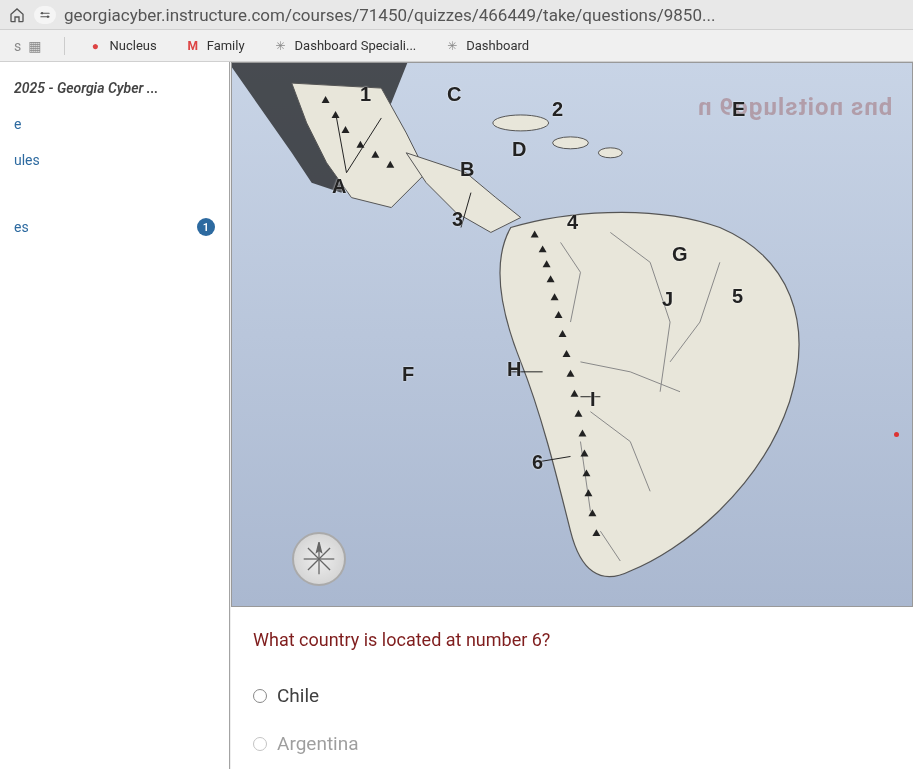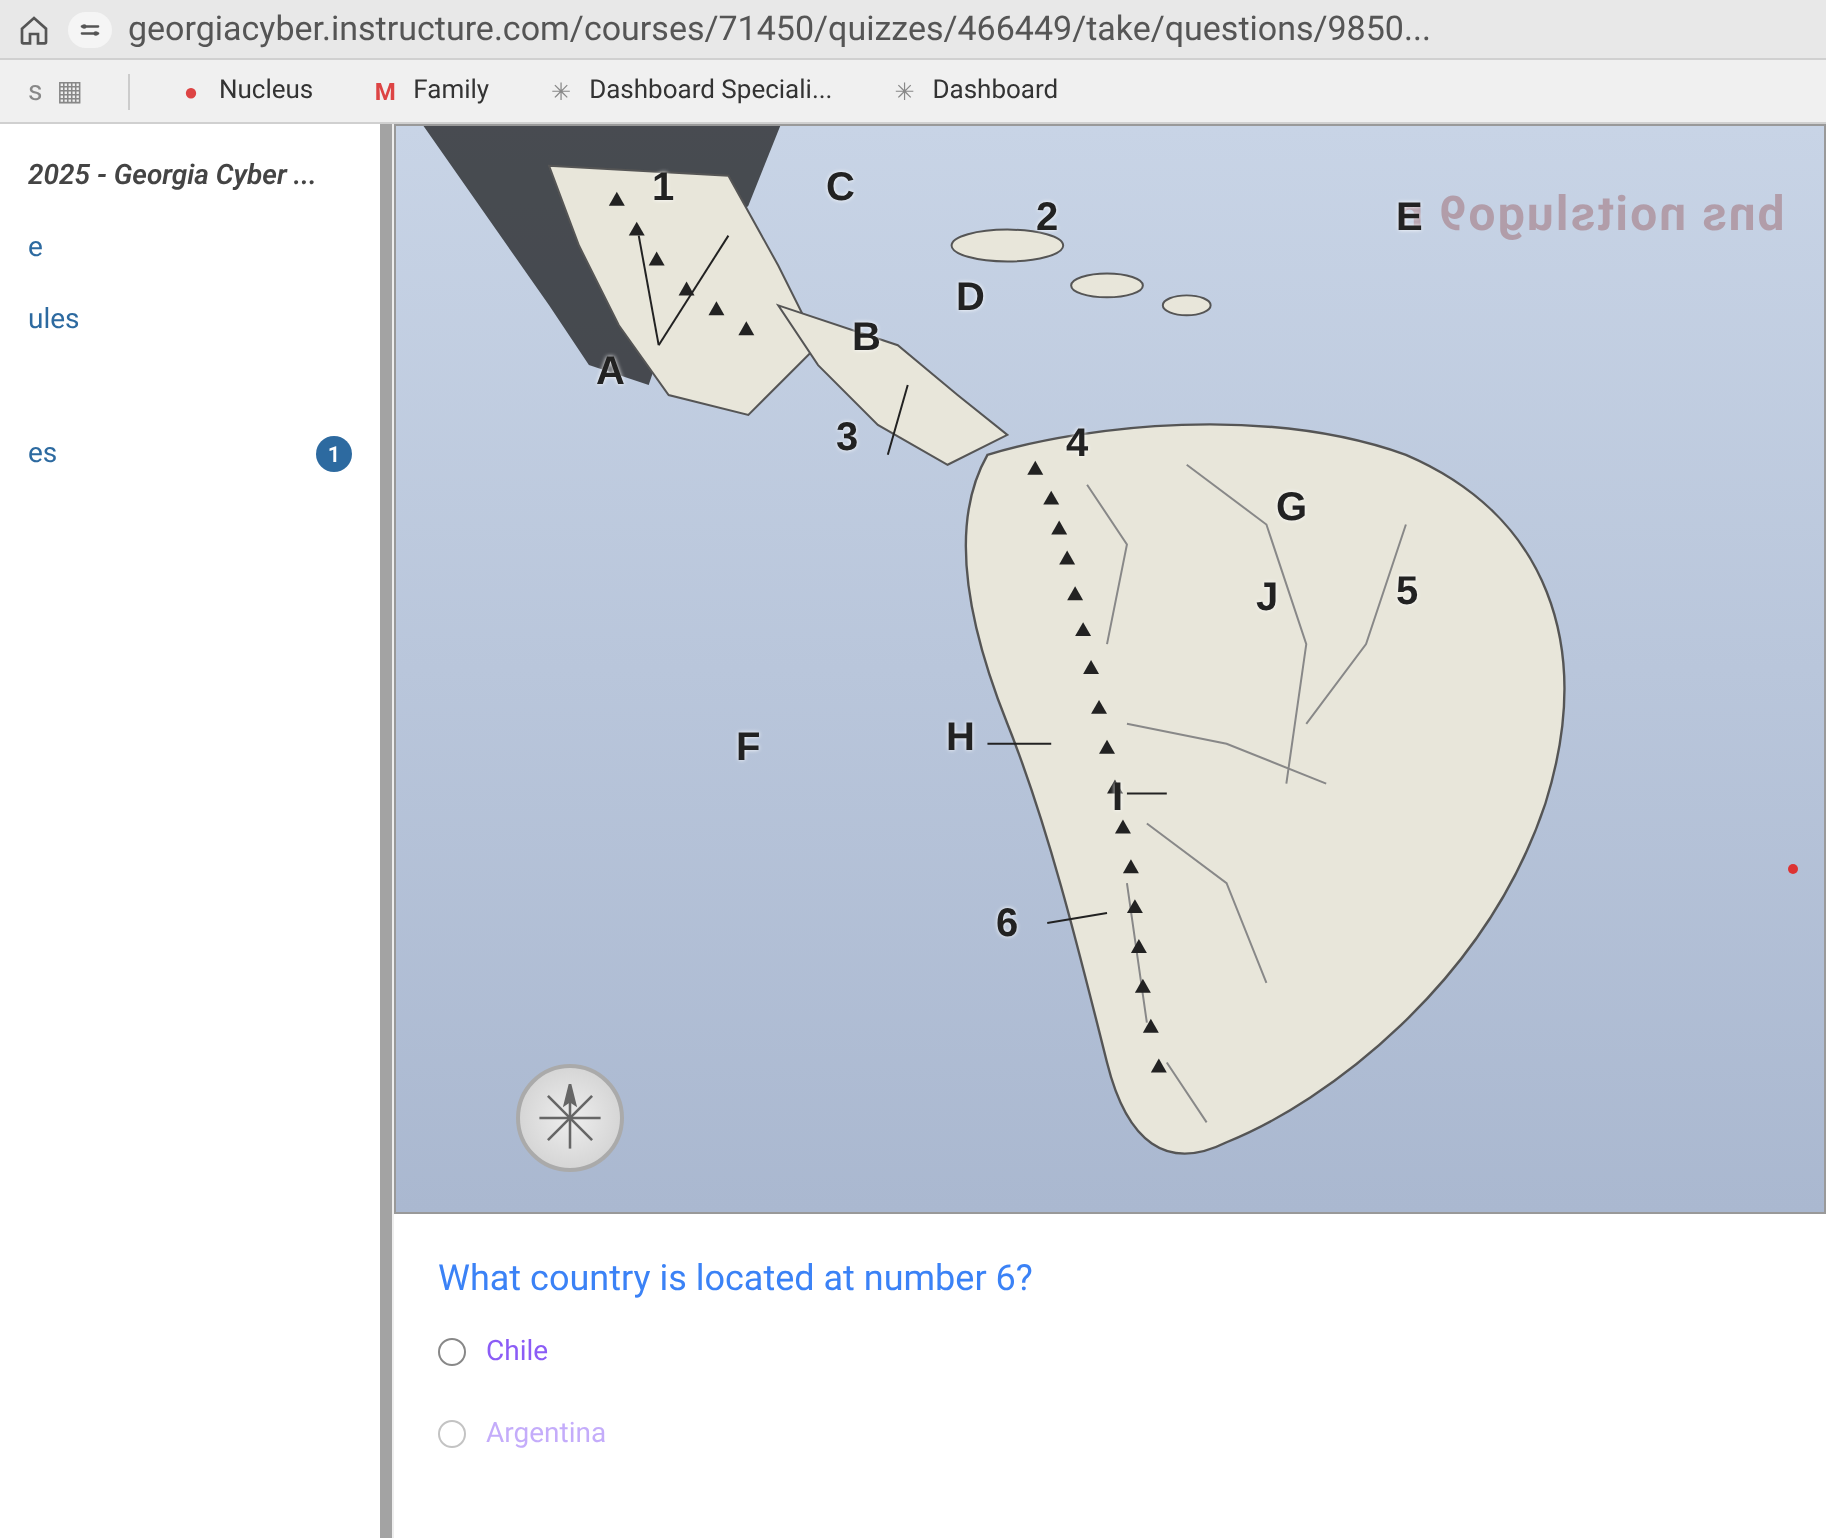--- a/index.html
+++ b/index.html
@@ -88,23 +88,23 @@
     }
     
     
     .main-layout {
       display: flex;
       height: calc(769px - 62px);
     }
     
     
     .sidebar {
-      width: 196px;
+      width: 230px;
       background: #fff;
-      border-right: 6px solid #a3a3a3;
+      border-right: 1px solid #a3a3a3;
       padding: 8px 0;
     }
     .sidebar-title {
       font-style: italic;
       font-weight: 600;
       color: #444;
       font-size: 14px;
       padding: 10px 14px;
     }
     .sidebar-item {
@@ -181,40 +181,40 @@
       white-space: nowrap;
       letter-spacing: 1px;
     }
     
     
     .question-area {
       padding: 22px 22px 0 22px;
     }
     .question-text {
       font-size: 18px;
-      color: #3b82f6;
-      margin-bottom: 12px;
+      color: #7f1d1d;
+      margin-bottom: 28px;
     }
     .answer-option {
       display: flex;
       align-items: center;
       gap: 10px;
       padding: 6px 0;
       cursor: pointer;
     }
     .radio {
       width: 14px;
       height: 14px;
       border: 1.5px solid #888;
       border-radius: 50%;
       flex-shrink: 0;
     }
     .answer-label {
-      font-size: 14px;
-      color: #8b5cf6;
+      font-size: 19px;
+      color: #404040;
     }
     .answer-option.partial { opacity: 0.5; margin-top: 13px; }
     
     .red-dot {
       position: absolute;
       right: 14px;
       top: 432px;
       width: 5px;
       height: 5px;
       background: #d33;

